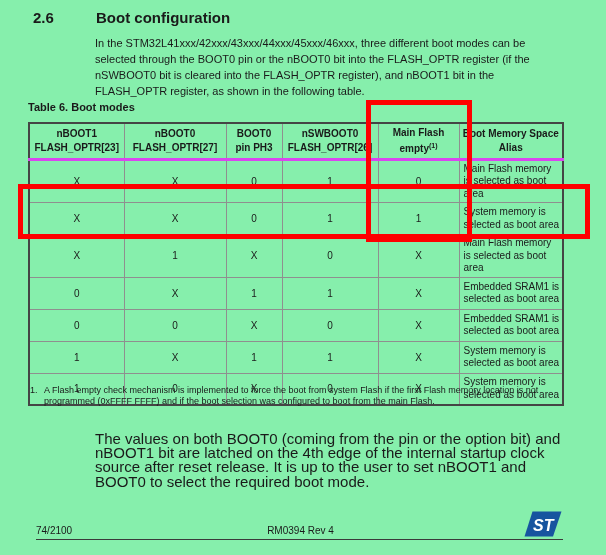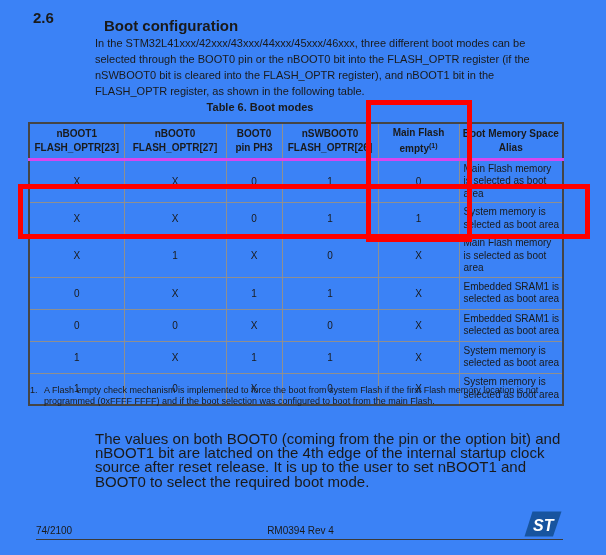--- a/index.html
+++ b/index.html
@@ -2,37 +2,37 @@
 <html style="--color-highlight: #fe0000; --color-logo_blue: #17549f;"><head>
 <meta charset="utf-8">
 <style>
   html,body { margin:0; padding:0; background:#ffffff; }
   body {
     width:606px; height:555px; overflow:hidden; position:relative;
     font-family:"Liberation Sans","DejaVu Sans",sans-serif;
     color:#1a1a1a;
     -webkit-font-smoothing:antialiased;
   }
-  .page { position:absolute; inset:0; background:#3b82f6; }
+  .page { position:absolute; inset:0; background:#86efac; }
 
   .sec-num {
     position:absolute; left:33px; top:9px;
     font-size:15px; font-weight:bold;
   }
   .sec-title {
-    position:absolute; left:96px; top:9px; margin:8px;
+    position:absolute; left:96px; top:9px; margin:0;
     font-size:15px; font-weight:bold;
   }
   .intro {
     position:absolute; left:95px; top:35px; width:460px; margin:0;
     font-size:11px; line-height:16px; text-align:left;
   }
   .caption {
     position:absolute; left:28px; top:101px; width:464px;
-    font-size:11px; font-weight:bold; text-align:center;
+    font-size:11px; font-weight:bold; text-align:left;
   }
 
   table.boot {
     position:absolute; left:28px; top:122px; width:534px;
     border-collapse:collapse; table-layout:fixed;
     font-size:10px;
     border:2px solid #454545;
   }
   table.boot th, table.boot td {
     border:1px solid #8f8f8f; padding:0; overflow:hidden;

